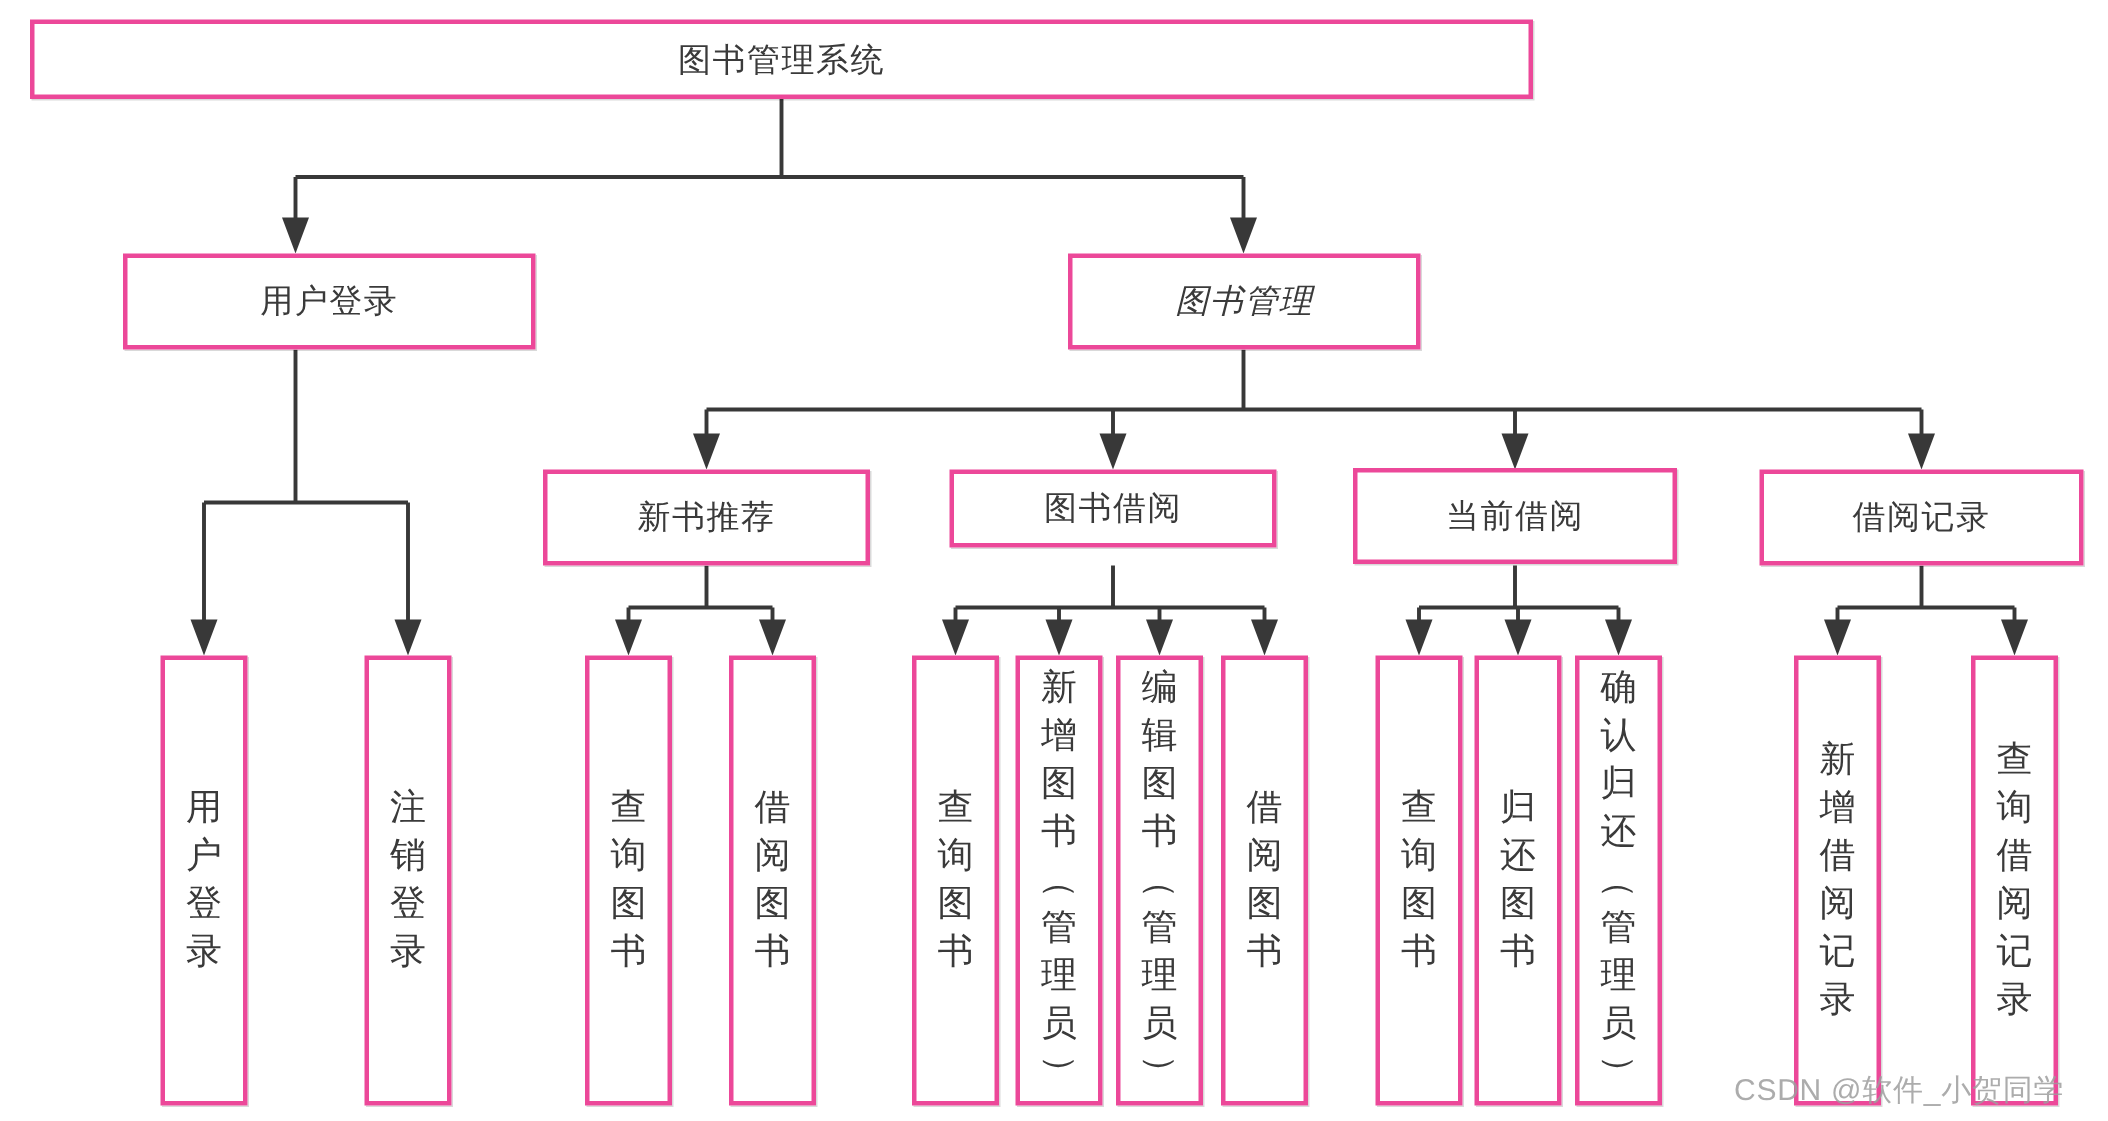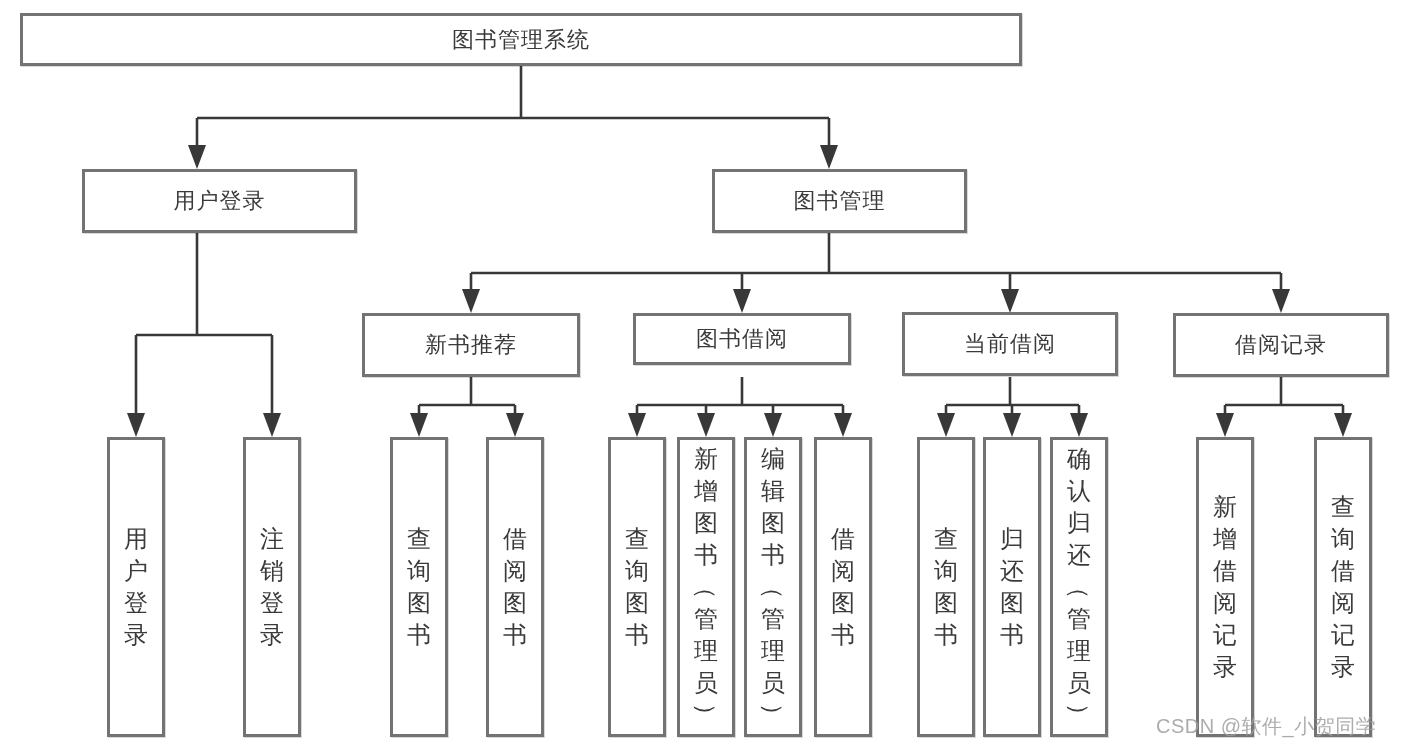--- a/index.html
+++ b/index.html
@@ -18,21 +18,21 @@
   #connectors {
     position: absolute;
     left: 0; top: 0;
     width: 1405px;
     height: 747px;
     z-index: 1;
   }
   .box {
     position: absolute;
     box-sizing: border-box;
-    border: 3px solid #737373;
+    border: 3px solid #ec4899;
     background: #ffffff;
     color: #3a3a3a;
     z-index: 2;
     box-shadow: 1px 1px 0 rgba(0,0,0,0.15);
   }
   .hbox {
     display: flex;
     align-items: center;
     justify-content: center;
     font-size: 22px;
@@ -116,21 +116,21 @@
       </g>
   </svg>
 
   <div class="box hbox" style="left:20px; top:13px; width:1002px; height:53px;">
     <span>图书管理系统</span>
   </div>
 
   <div class="box hbox" style="left:82px; top:169px; width:275px; height:64px;">
     <span>用户登录</span>
   </div>
-  <div class="box hbox" style="left:712px; top:169px; width:255px; height:64px;">
+  <div class="box hbox" style="left:712px; top:169px; width:235px; height:64px;font-style:italic;">
     <span>图书管理</span>
   </div>
 
   <div class="box hbox" style="left:362px; top:313px; width:218px; height:64px;">
     <span>新书推荐</span>
   </div>
   <div class="box hbox" style="left:633px; top:313px; width:218px; height:52px;">
     <span>图书借阅</span>
   </div>
   <div class="box hbox" style="left:902px; top:312px; width:216px; height:64px;">

